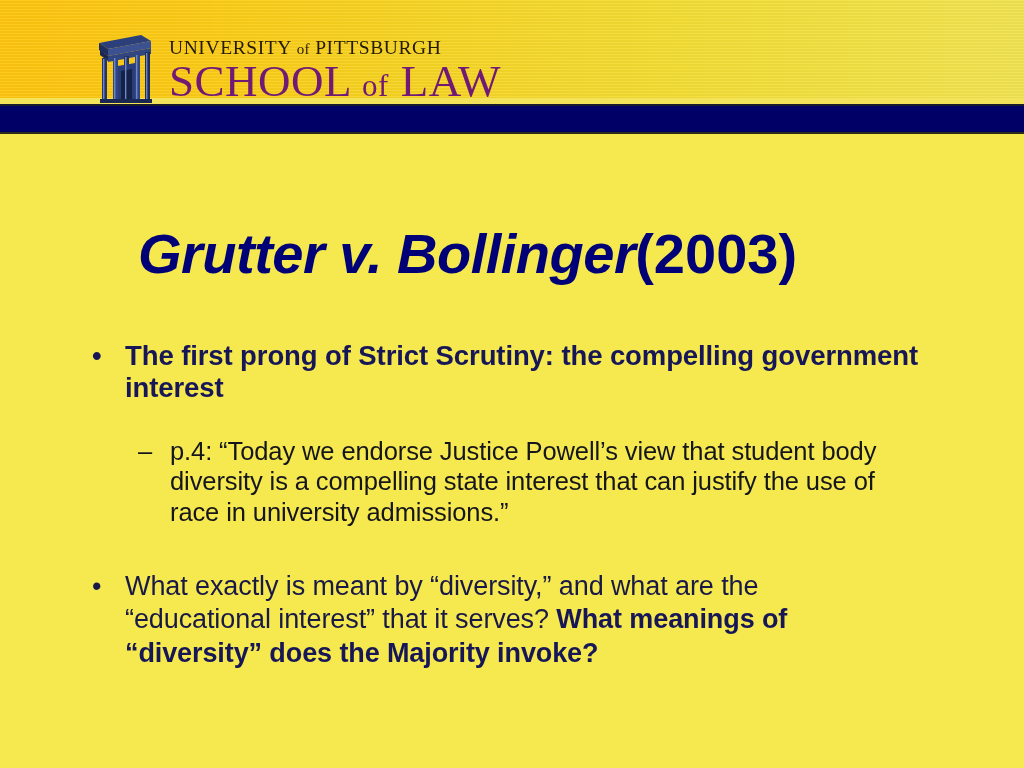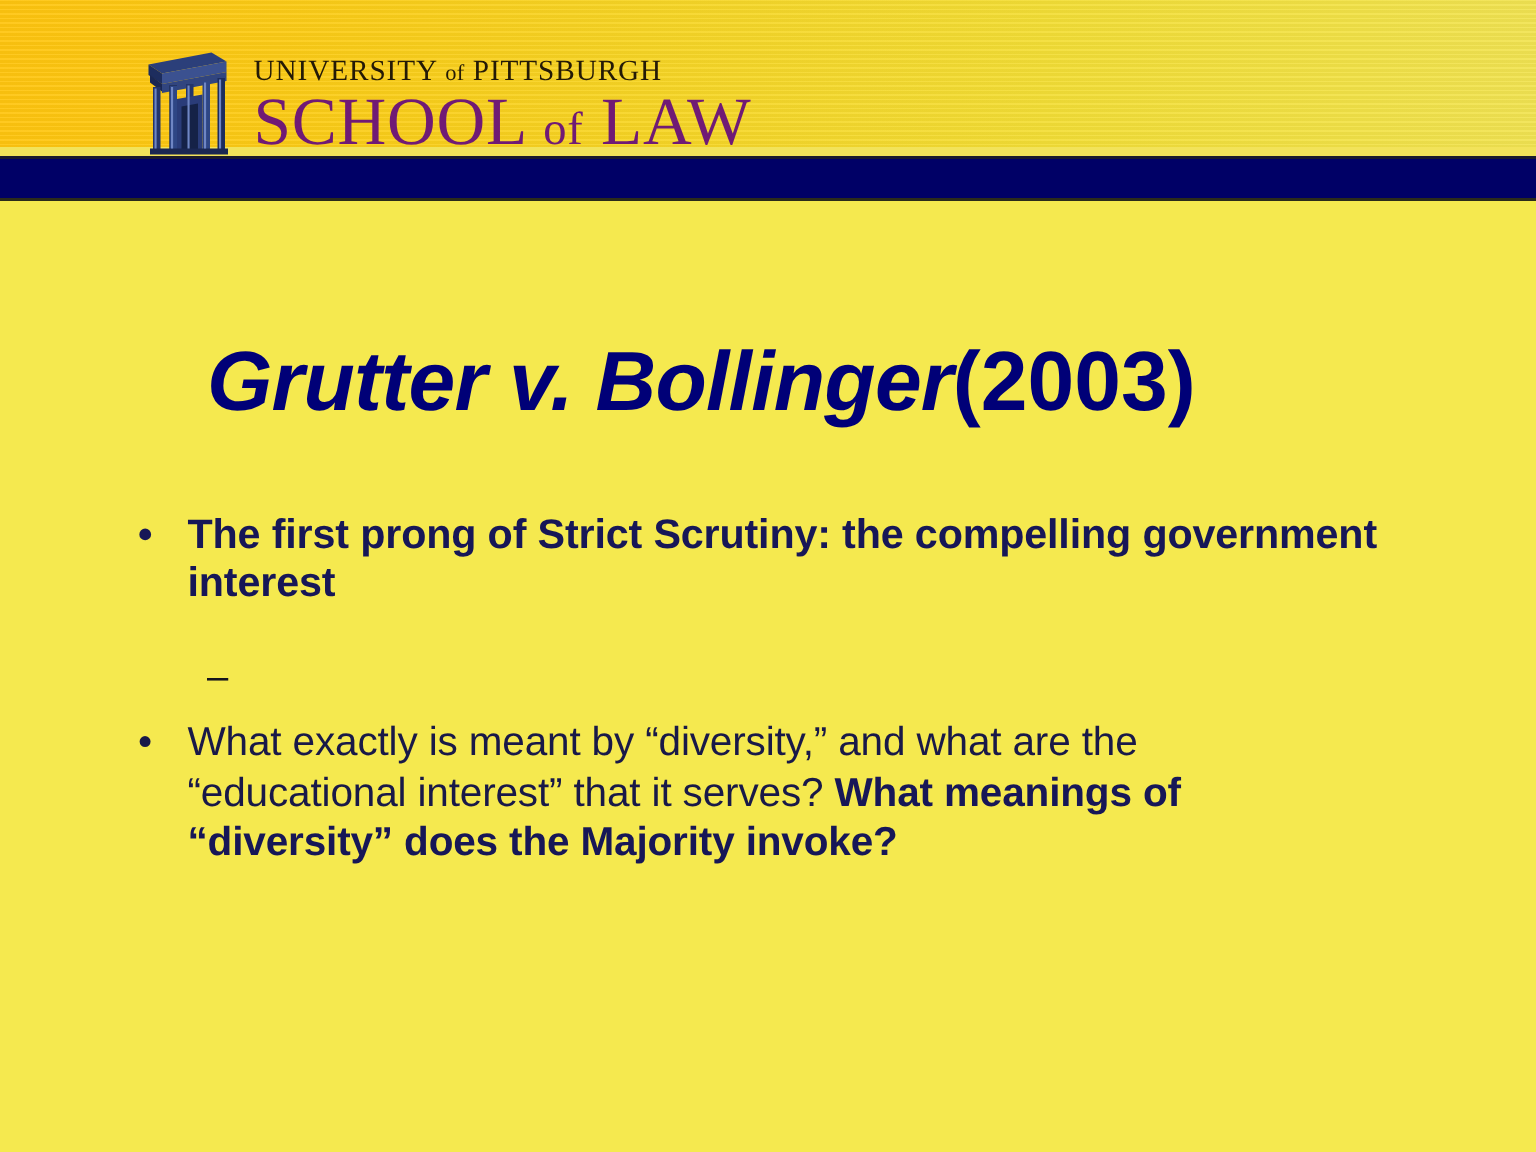--- a/index.html
+++ b/index.html
@@ -262,20 +262,21 @@
 
     <div class="bullet-l1">
       <span class="marker">•</span>
       <span>The first prong of Strict Scrutiny: the compelling government interest</span>
     </div>
 
     <div class="spacer-a"></div>
 
     <div class="bullet-l2">
       <span class="marker">–</span>
+      <span>p.4: “Today we endorse Justice Powell’s view that student body diversity is a compelling state interest that can justify the use of race in university admissions.”</span>
     </div>
 
     <div class="spacer-b"></div>
 
     <div class="bullet-q">
       <span class="marker">•</span>
       <span>What exactly is meant by “diversity,” and what  are the “educational interest” that it serves? </span><span class="em">What meanings of “diversity” does the Majority invoke?</span>
     </div>
 
   </div>

